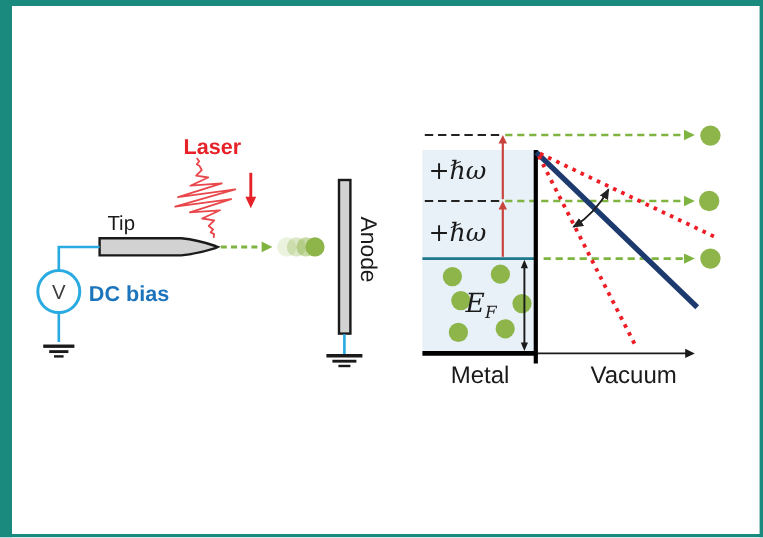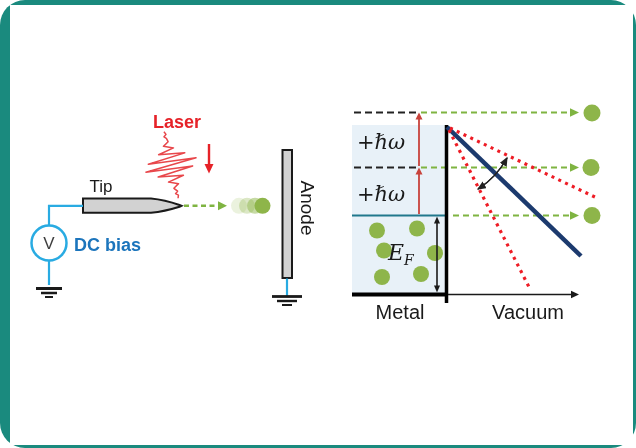--- a/index.html
+++ b/index.html
@@ -1,17 +1,17 @@
 <!DOCTYPE html>
 <html><head>
 <meta charset="utf-8">
 <style>
   html,body{margin:0;padding:0;background:#ffffff;}
   .stage{position:relative;width:636px;height:448px;background:#ffffff;overflow:hidden;
-         font-family:"Liberation Sans",sans-serif;border-radius:25px;}
+         font-family:"Liberation Sans",sans-serif;}
   svg{display:block;}
   text{user-select:none;}
 </style>
 </head>
 <body>
 
 <div class="stage">
 <svg width="636" height="448" viewBox="0 0 636 448">
 
   <g>

